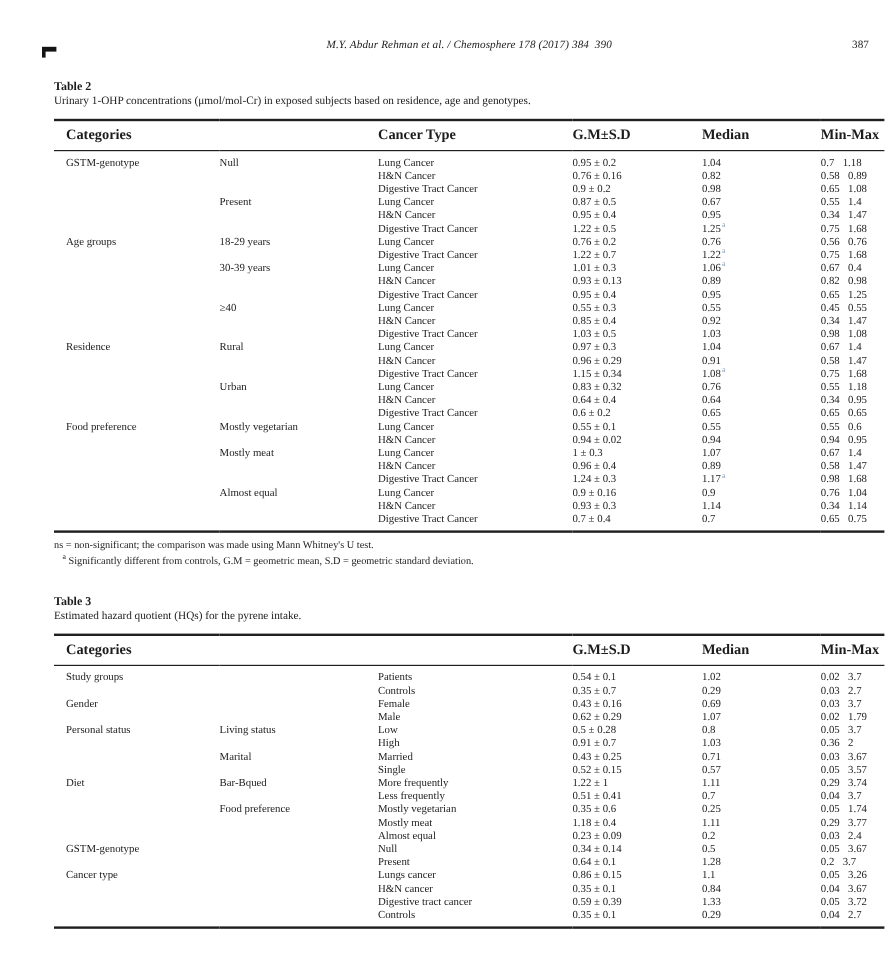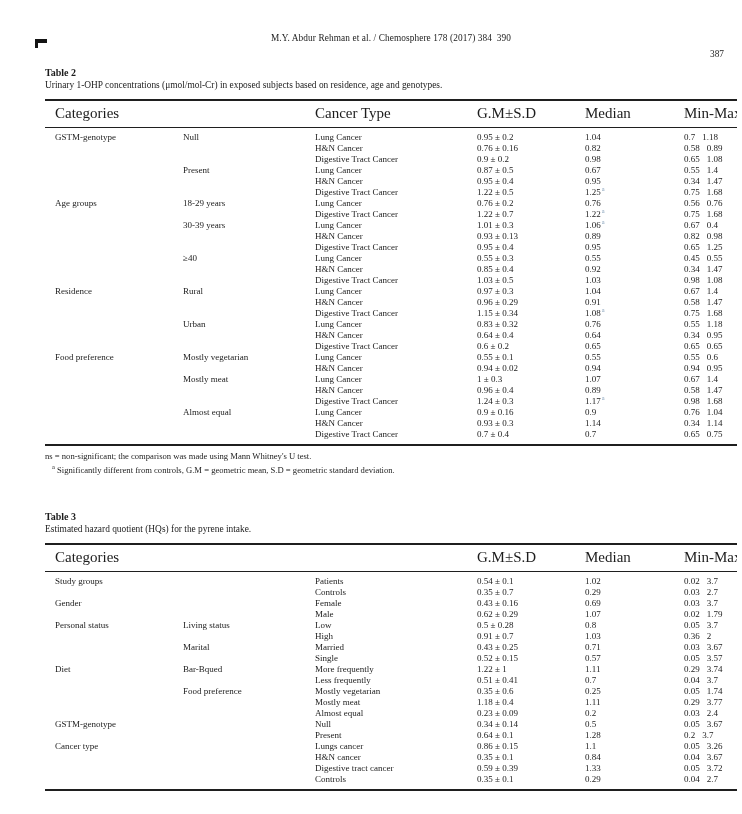--- a/index.html
+++ b/index.html
@@ -12,47 +12,47 @@
   body{
     width:742px;height:814px;background:var(--background);
     font-family:"Liberation Serif", serif;color:var(--text-color);
     position:relative;overflow:hidden;
   }
   .page{position:relative;width:742px;height:814px;}
   .scan-mark{position:absolute;left:35px;top:6px;width:12px;height:4px;background:#141414;}
   .scan-mark::after{content:"";position:absolute;left:0;top:3px;width:3px;height:6px;background:#141414;}
   .content{padding:0 5px 0 45px;width:692px;}
   .head-row{position:relative;margin-top:33px;height:13px;font-size:9.3px;}
-  .running-head{text-align:center;letter-spacing:0.1px;}
-  .page-number{position:absolute;right:13px;top:16px;font-style:normal;}
+  .running-head{text-align:center;font-style:italic;letter-spacing:0.1px;}
+  .page-number{position:absolute;right:13px;top:0;font-style:normal;}
   .tbl-label{font-weight:bold;font-size:10px;margin-top:21px;line-height:11px;}
   .tbl-caption{font-size:9.4px;margin-top:2px;line-height:11px;}
   table{
     border-collapse:collapse;width:692px;table-layout:fixed;margin-top:8px;
     border-top:2px solid var(--rule-color);border-bottom:2px solid var(--rule-color);
   }
   thead th{
-    text-align:left;font-weight:normal;font-size:15px;
+    text-align:left;font-weight:bold;font-size:12px;
     padding:4px 0 5px 0;border-bottom:1.5px solid var(--rule-color);
     white-space:nowrap;overflow:hidden;
   }
   thead th:first-child{padding-left:10px;}
   tbody td{
     font-size:9px;line-height:11px;padding:0;vertical-align:baseline;
     white-space:nowrap;overflow:hidden;
   }
   tbody td:first-child{padding-left:10px;}
   tbody tr:first-child td{padding-top:4px;}
   tbody tr:last-child td{padding-bottom:4px;}
   sup.msup{font-size:6.5px;color:var(--superscript-color);line-height:0;margin-left:1px;}
   .mm-gap{display:inline-block;width:7px;}
   .footnotes{margin-top:5px;font-size:8.6px;line-height:10.5px;}
   .fn sup{font-size:6.5px;}
   .fn-indent{padding-left:7px;}
-  .t3-section{margin-top:36px;}
+  .t3-section{margin-top:24px;}
 </style>
 </head>
 <body>
 
 <div class="page">
   <div class="scan-mark"></div>
 
   <div class="content">
     <div class="head-row">
       <div class="running-head">M.Y. Abdur Rehman et al. / Chemosphere 178 (2017) 384 390</div>

